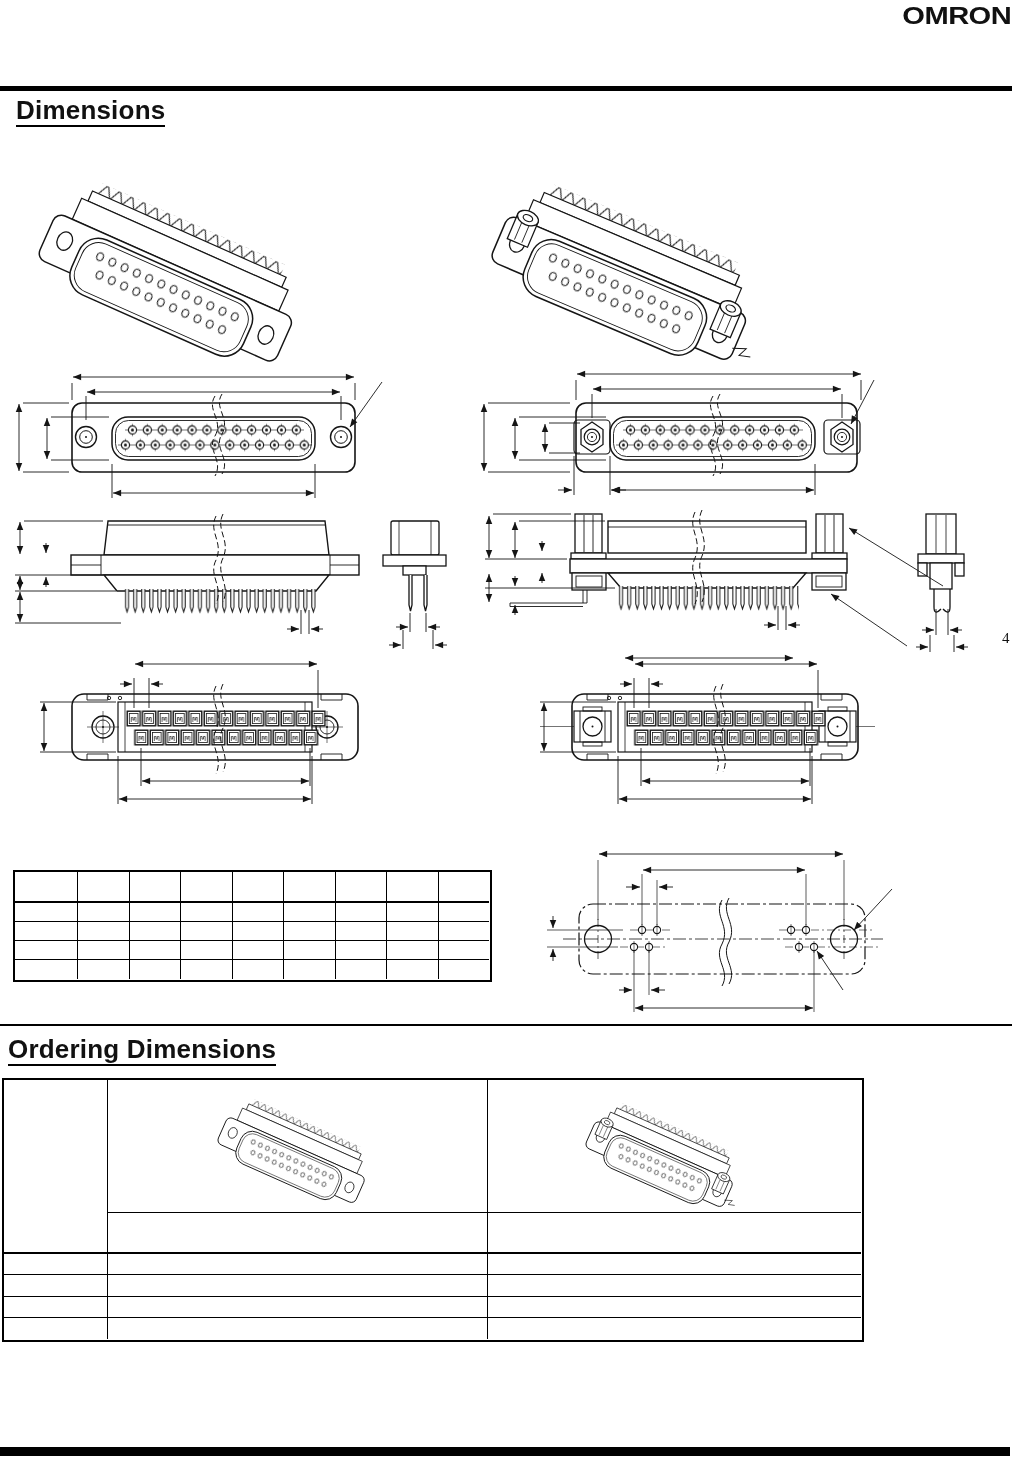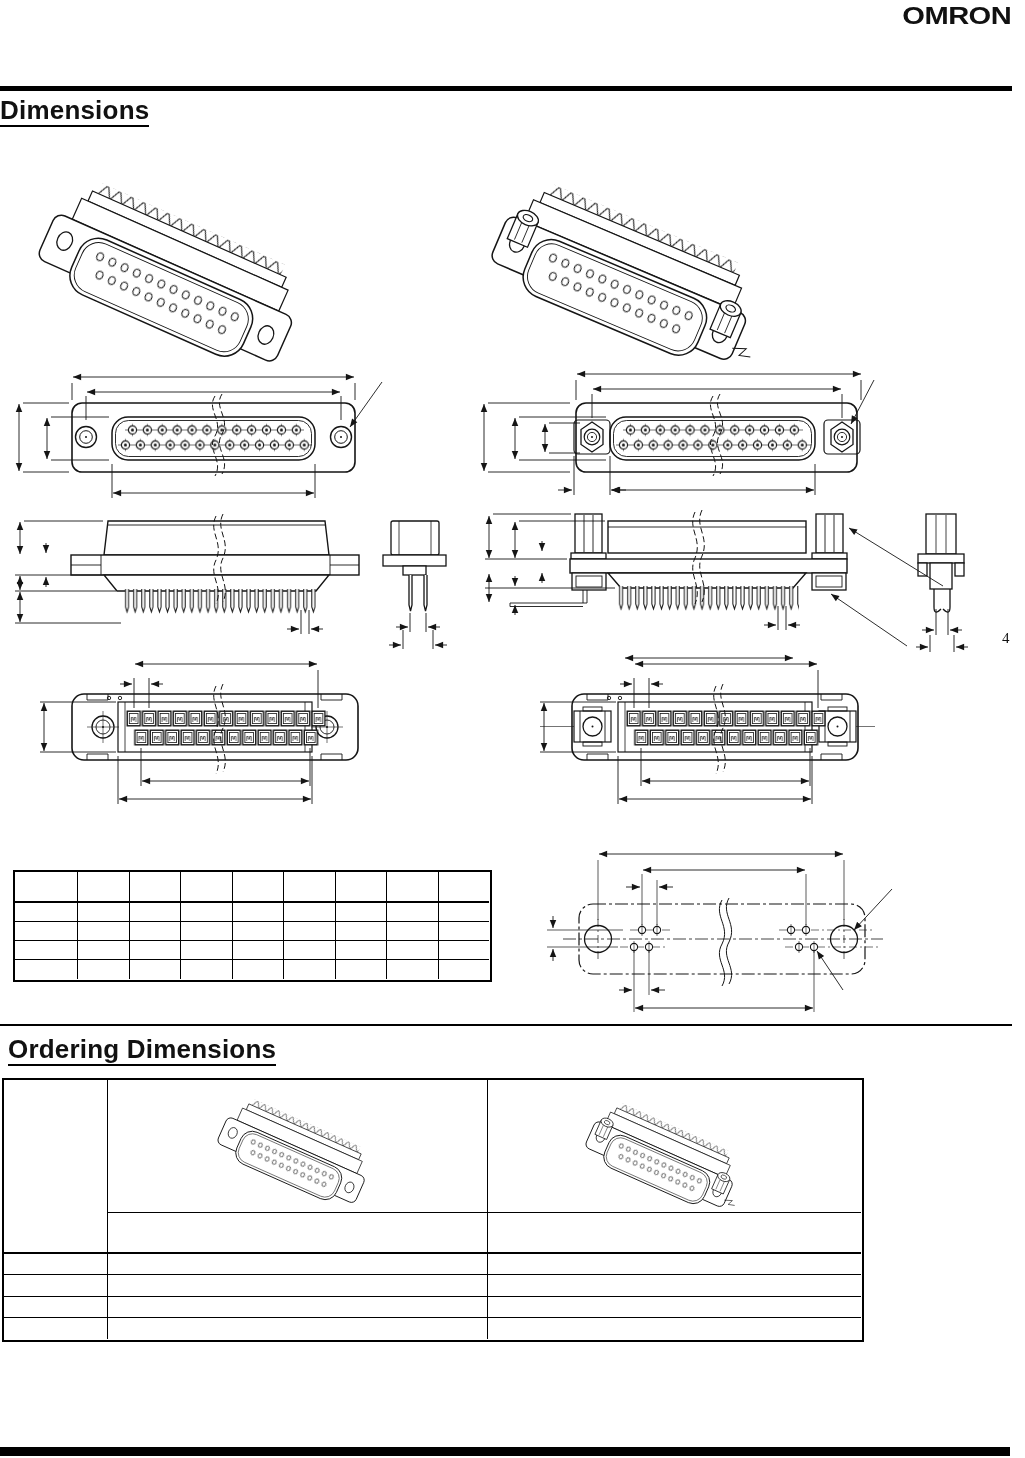--- a/index.html
+++ b/index.html
@@ -96,21 +96,21 @@
         <use href="#iso-nut" transform="translate(19,31)"></use>
         <use href="#iso-nut" transform="translate(241,35)"></use>
         <path d="M258,44 l13,-5 l-4,9 l11,-3" fill="none" stroke="#151515" stroke-width="1"></path>
       </g>
     </defs>
   </svg>
 
   <div id="logo">OMRON</div>
   <div class="rule" style="left:0;top:86px;width:1012px;height:5px"></div>
 
-  <div class="hdg" style="left:0;top:97px">Dimensions</div>
+  <div class="hdg" style="left:16px;top:97px">Dimensions</div>
 
   <svg class="draw" style="left:38px;top:155px" width="300" height="210" viewBox="0 0 300 210">
     <use href="#iso-conn" transform="translate(22,50) rotate(24)"></use>
   </svg>
 
   <svg class="draw" style="left:472px;top:155px" width="330" height="212" viewBox="0 0 330 212">
     <use href="#iso-conn-nut" transform="translate(40,52) rotate(23)"></use>
   </svg>
 
   <svg class="draw" style="left:5px;top:360px" width="400" height="145" viewBox="0 0 400 145">

